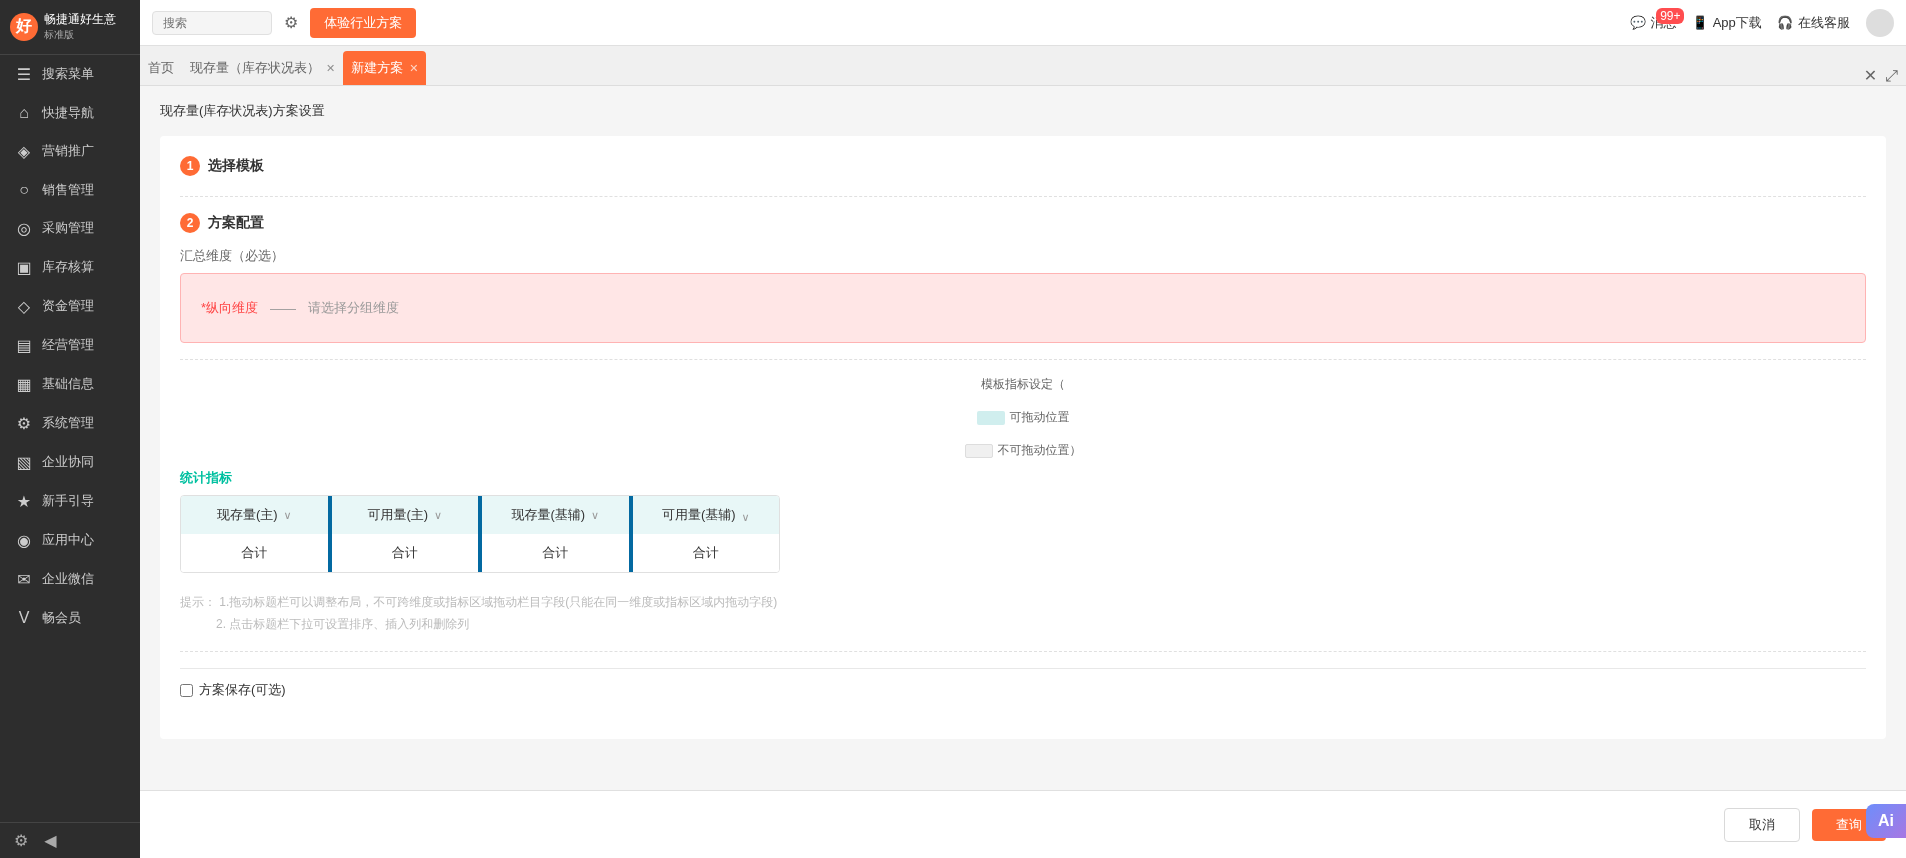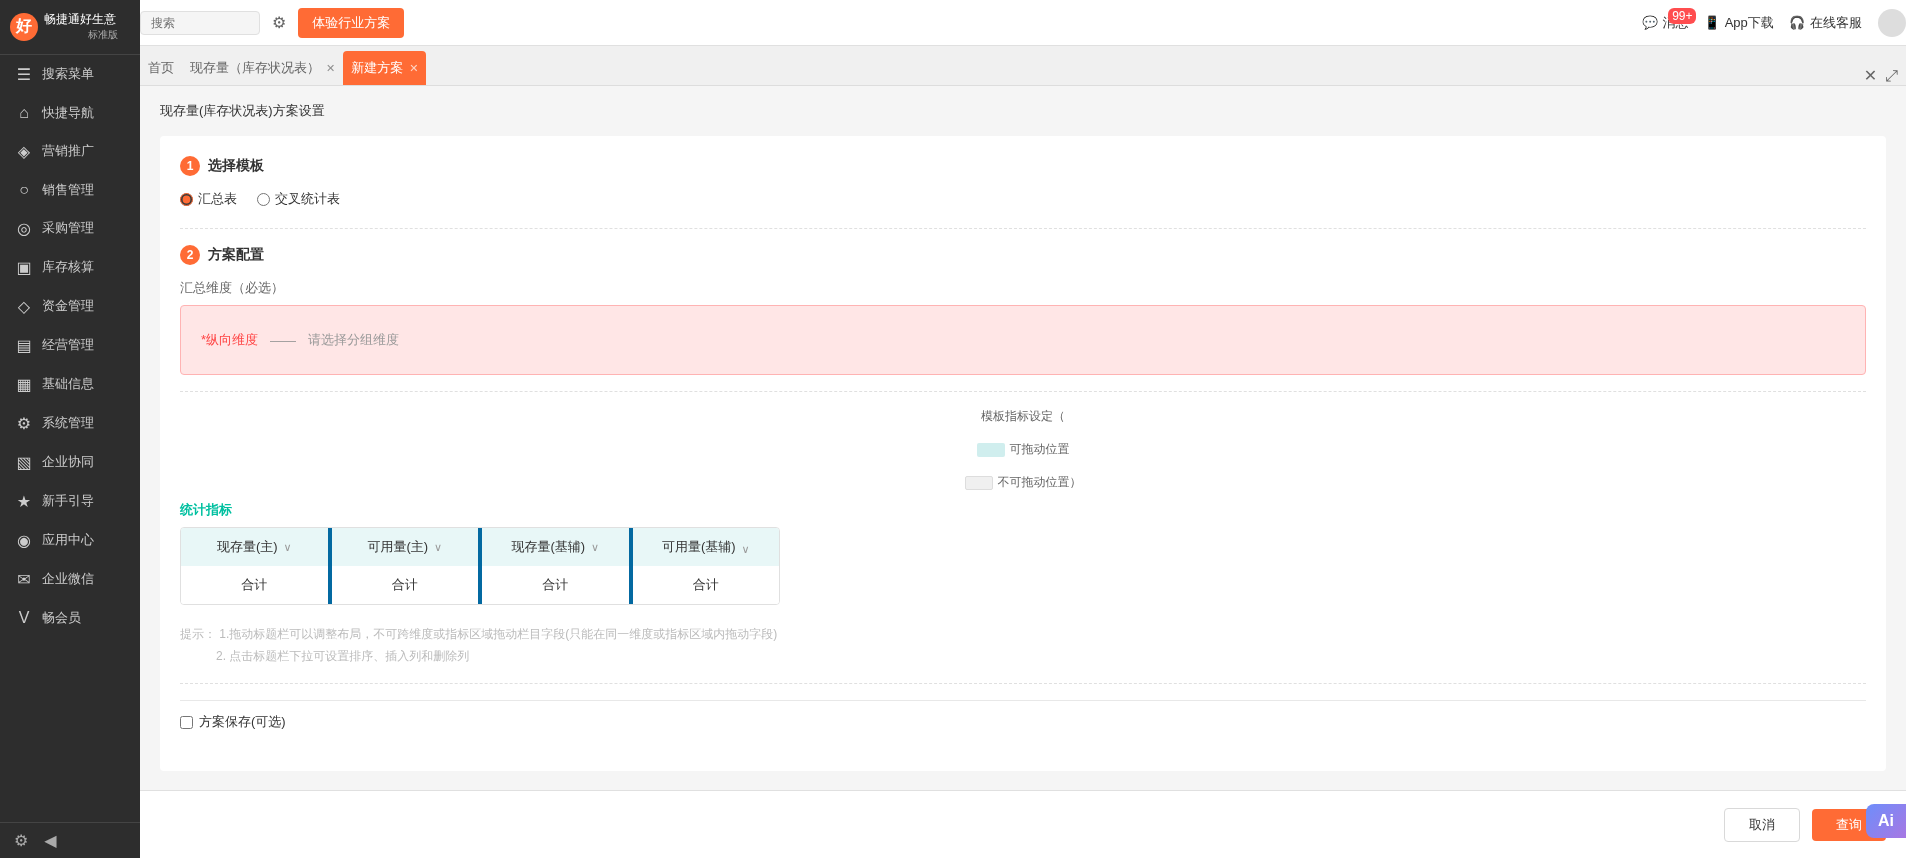--- a/index.html
+++ b/index.html
@@ -25,21 +25,21 @@
       gap: 6px;
     }
     .sidebar-logo .logo-icon {
       width: 28px; height: 28px;
       background: #ff6b35;
       border-radius: 50%;
       display: flex; align-items: center; justify-content: center;
       font-size: 16px; font-weight: bold; color: #fff;
     }
     .sidebar-logo .logo-text { font-size: 12px; line-height: 1.3; }
-    .sidebar-logo .edition { font-size: 10px; color: #aaa; margin-left: 44px; }
+    .sidebar-logo .edition { font-size: 10px; color: #aaa; }
     .sidebar-scroll { flex: 1; overflow-y: auto; }
     .sidebar-item {
       display: flex; align-items: center; gap: 8px;
       padding: 10px 14px;
       cursor: pointer;
       color: #ccc;
       font-size: 13px;
       transition: background 0.2s;
     }
     .sidebar-item .si-icon { font-size: 16px; width: 20px; text-align: center; }
@@ -60,21 +60,21 @@
       background: #f0f0f0;
       overflow: hidden;
     }
 
     
     .topbar {
       height: 46px;
       background: #fff;
       display: flex;
       align-items: center;
-      padding: 0 0;
+      padding: 0 12px;
       border-bottom: 1px solid #e0e0e0;
       gap: 8px;
       flex-shrink: 0;
     }
     .topbar-left { display: flex; align-items: center; gap: 8px; flex: 1; }
     .topbar-search {
       background: #f5f5f5;
       border: 1px solid #e0e0e0;
       border-radius: 4px;
       padding: 4px 10px;
@@ -427,30 +427,20 @@
 
   <div class="content">
     <div class="page-title">现存量(库存状况表)方案设置</div>
 
     <div class="panel">
 
       <div class="section">
         <div class="section-header">
           <div class="step-badge">1</div>
           <span class="section-title">选择模板</span>
-        </div>
-        <div class="radio-group">
-          <label class="radio-item">
-            <input type="radio" name="template" checked="" style="">
-            <span>汇总表</span>
-          </label>
-          <label class="radio-item">
-            <input type="radio" name="template" style="">
-            <span>交叉统计表</span>
-          </label>
         </div>
       </div>
 
       <hr class="divider-line">
 
       <div class="section">
         <div class="section-header">
           <div class="step-badge">2</div>
           <span class="section-title">方案配置</span>
         </div>

